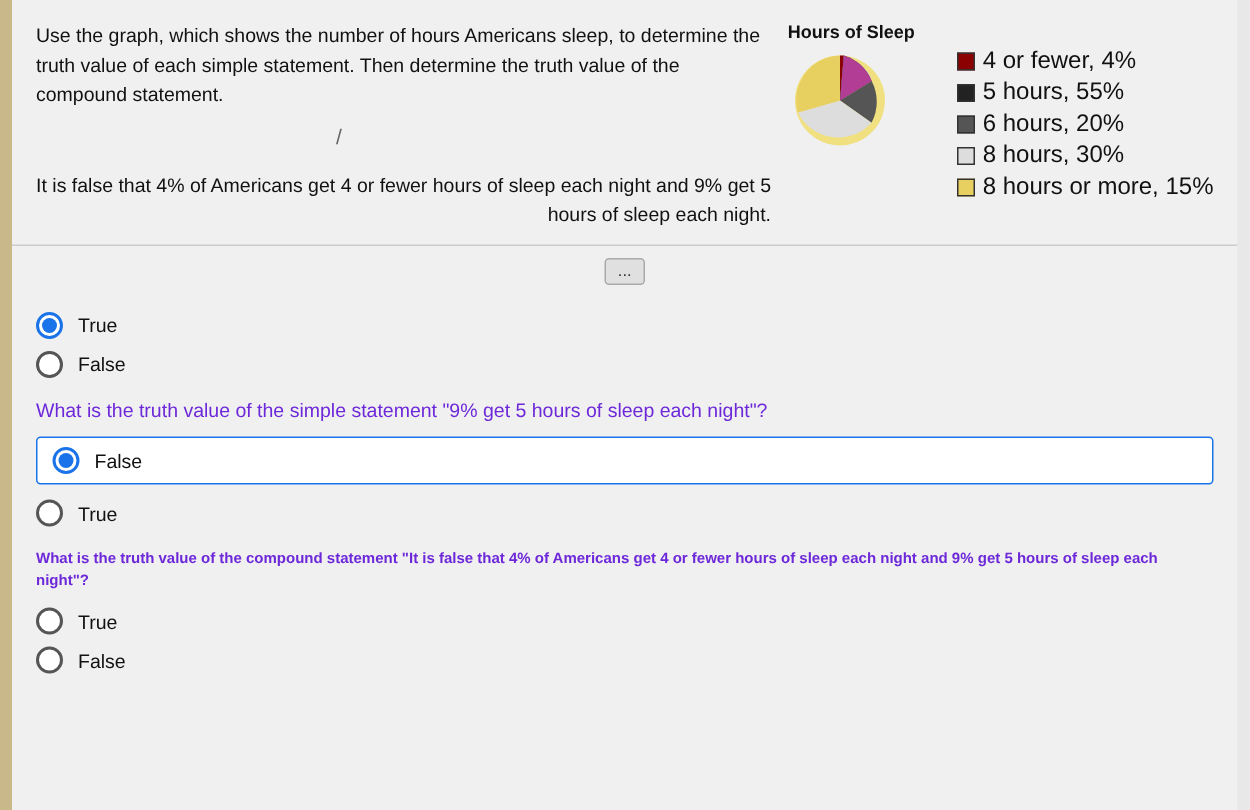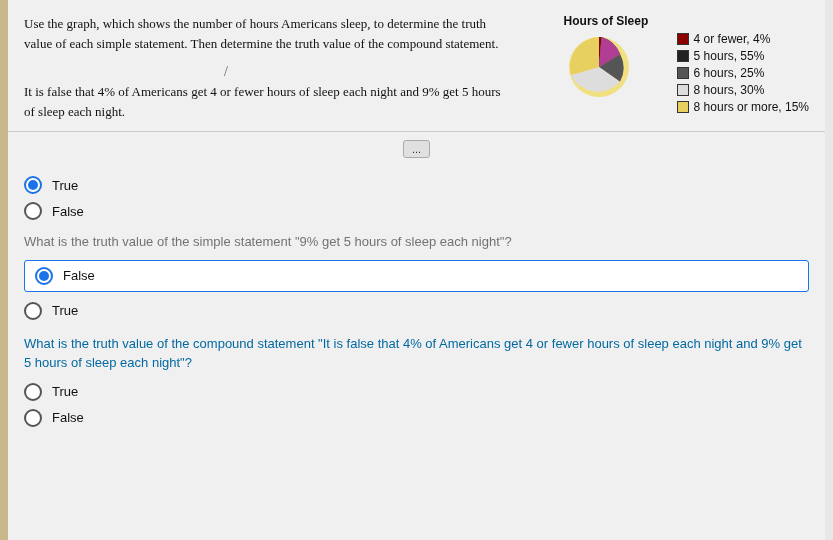--- a/index.html
+++ b/index.html
@@ -34,21 +34,20 @@
       align-items: flex-start;
       justify-content: space-between;
       border-bottom: 1px solid #ccc;
     }
     .question-text {
       flex: 1;
       color: #111;
       line-height: 1.5;
       font-size: 13px;
       max-width: 490px;
-      font-family: Liberation Serif, serif;
     }
     .chart-area {
       display: flex;
       flex-direction: column;
       align-items: flex-end;
       min-width: 220px;
     }
     .chart-title {
       font-size: 12px;
       font-weight: bold;
@@ -69,21 +68,21 @@
     }
     .legend {
       display: flex;
       flex-direction: column;
       gap: 3px;
     }
     .legend-item {
       display: flex;
       align-items: center;
       gap: 5px;
-      font-size: 12px;
+      font-size: 16px;
       color: #111;
       padding-left: 33px;
     }
     .legend-box {
       width: 12px;
       height: 12px;
       flex-shrink: 0;
       border: 1px solid #333;
     }
     .ellipsis-row {
@@ -136,21 +135,21 @@
       background: white;
     }
     .radio-inner {
       width: 10px;
       height: 10px;
       border-radius: 50%;
       background: #1a73e8;
     }
     .question-label {
       font-size: 13px;
-      color: #737373;
+      color: #6d28d9;
       margin-bottom: 8px;
       line-height: 1.5;
     }
     .answer-box {
       border: 1.5px solid #1a73e8;
       border-radius: 3px;
       padding: 6px 10px;
       background: white;
       display: flex;
       align-items: center;
@@ -165,43 +164,44 @@
     .plain-radio-item {
       display: flex;
       align-items: center;
       gap: 10px;
       font-size: 13px;
       color: #111;
       margin-bottom: 10px;
       padding: 4px 0;
     }
     .compound-question {
-      font-size: 13px;
-      color: #0369a1;
+      font-size: 10px;
+      color: #6d28d9;
       margin-bottom: 10px;
       line-height: 1.5;
+      font-weight: bold;
     }
     .right-bar {
       width: 8px;
       background: #e8e8e8;
       flex-shrink: 0;
     }
   </style>
 </head>
 <body>
 
 <div class="page">
   <div class="left-bar"></div>
   <div class="content">
 
     <div class="top-section">
       <div class="question-text">
         <div style="margin-bottom:8px;">Use the graph, which shows the number of hours Americans sleep, to determine the truth value of each simple statement. Then determine the truth value of the compound statement.</div>
         <span style="position:relative; left:200px; color:#666; font-size:14px;">/</span>
-        <div style="margin-top:0;">It is false that 4% of Americans get 4 or fewer hours of sleep each night and 9% get 5 hours of sleep each night.</div>
+        <div style="margin-top:12px;text-align:right;">It is false that 4% of Americans get 4 or fewer hours of sleep each night and 9% get 5 hours of sleep each night.</div>
       </div>
       <div class="chart-area">
         <div class="chart-title">Hours of Sleep</div>
         <div class="chart-container">
 
           <svg class="pie-chart" viewBox="0 0 70 70">
 
             <circle cx="35" cy="35" r="30" fill="#f0e080"></circle>
 
             <path d="M35,35 L35,5 A30,30 0 0,1 55.98,20.15 Z" fill="#dddddd"></path>
@@ -222,21 +222,21 @@
             <div class="legend-item">
               <div class="legend-box" style="background:#8B0000;"></div>
               <span>4 or fewer, 4%</span>
             </div>
             <div class="legend-item">
               <div class="legend-box" style="background:#222222;"></div>
               <span>5 hours, 55%</span>
             </div>
             <div class="legend-item">
               <div class="legend-box" style="background:#555555;"></div>
-              <span>6 hours, 25%</span>
+              <span>6 hours, 20%</span>
             </div>
             <div class="legend-item">
               <div class="legend-box" style="background:#dddddd;"></div>
               <span>8 hours, 30%</span>
             </div>
             <div class="legend-item">
               <div class="legend-box" style="background:#e8d060;"></div>
               <span>8 hours or more, 15%</span>
             </div>
           </div>

